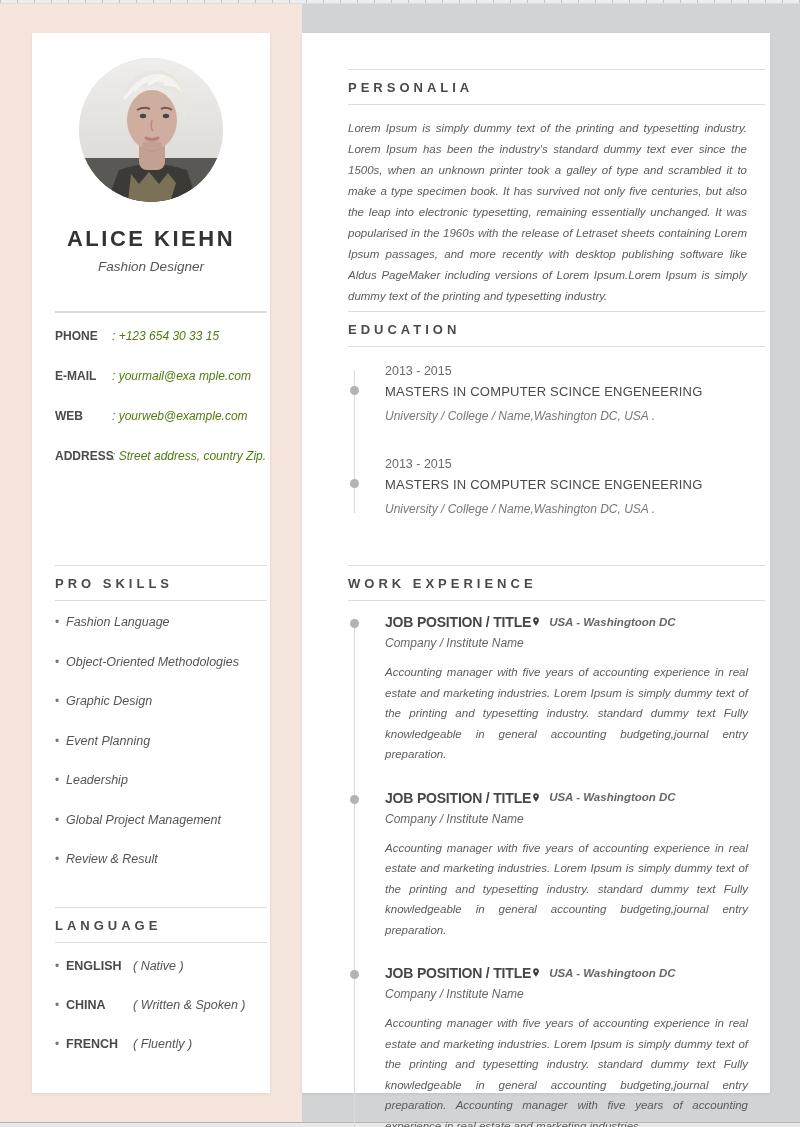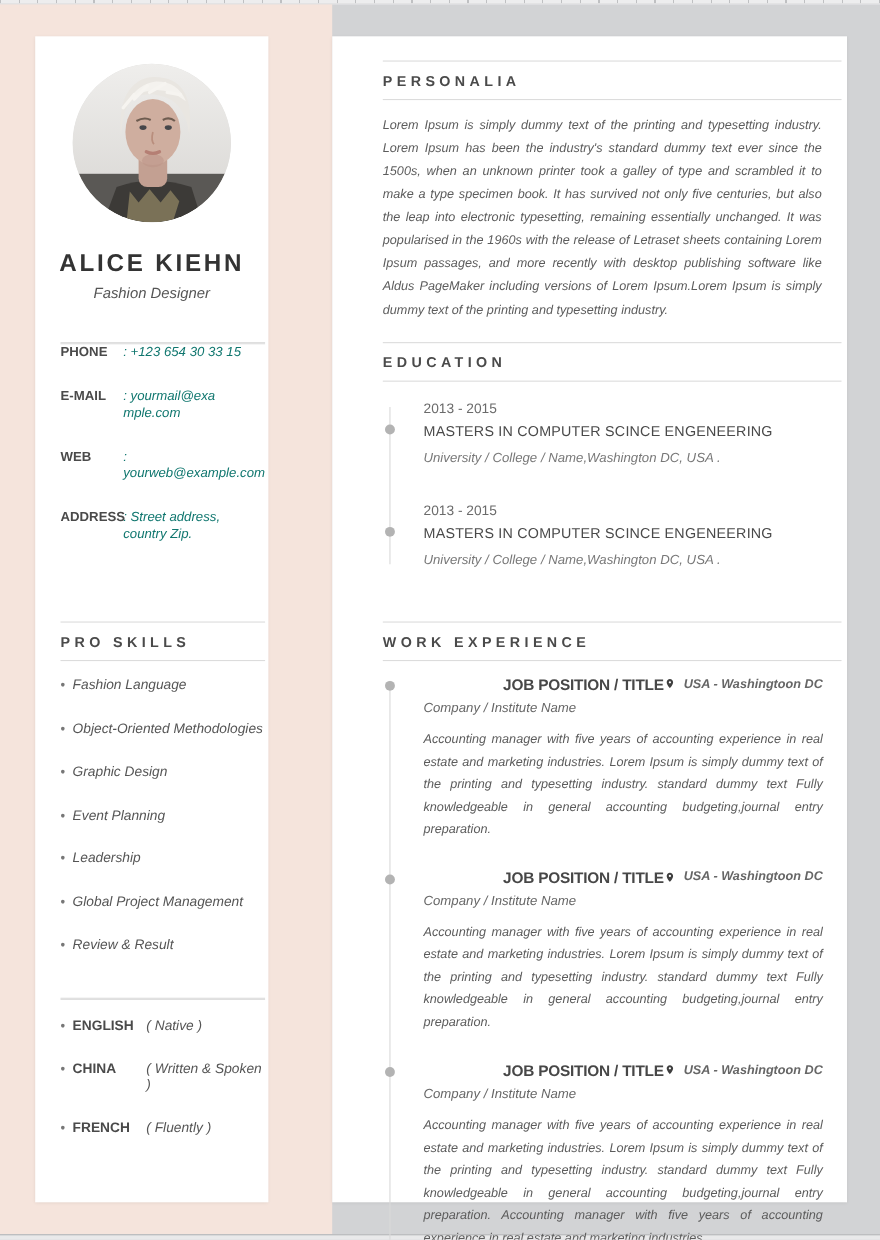--- a/index.html
+++ b/index.html
@@ -16,21 +16,21 @@
     background-image:repeating-linear-gradient(90deg,#bfc0c2 0 1px,transparent 1px 17px);
     border-bottom:1px solid #dfdfe0;
   }
   .bg-accent { position:absolute; left:0; top:4px; width:302px; height:1118px; background:#f5e4dc; }
   .bottom-edge {
     position:absolute; left:0; bottom:0; width:800px; height:5px;
     background:#e9e9ea; border-top:1px solid #b4b5b7;
   }
   
   .card { position:absolute; top:33px; height:1060px; background:#ffffff; }
-  .sidebar-card { left:32px;  width:212px; box-shadow:0 1px 3px rgba(0,0,0,.07); }
+  .sidebar-card { left:32px;  width:238px; box-shadow:0 1px 3px rgba(0,0,0,.07); }
   .main-card    { left:302px; width:468px; box-shadow:0 1px 3px rgba(0,0,0,.07); }
 
   
   .avatar-wrap { width:144px; height:144px; border-radius:50%; overflow:hidden; margin:25px auto 0; background:#e2e1df; }
   .person-name {
     margin-top:24px; text-align:center;
     font-size:22px; font-weight:bold; letter-spacing:2.5px; color:#333333; white-space:nowrap;
   }
   .person-title { margin-top:7px; text-align:center; font-style:italic; font-size:13.5px; color:#555555; }
 
@@ -38,37 +38,37 @@
   #contact-section  { top:278px; }
   #skills-section   { top:532px; }
   #language-section { top:874px; }
 
   .rule { height:1px; background:#dcdcdc; }
   .section-heading {
     padding:10px 0 9px; font-size:13px; font-weight:bold;
     letter-spacing:4px; color:#4a4a4a; white-space:nowrap;
   }
 
-  .contact-rows { }
+  .contact-rows { margin-top:16px; }
   .contact-row { display:flex; margin-bottom:25px; font-size:12px; line-height:15px; }
   .contact-label { width:57px; flex:0 0 57px; font-weight:bold; color:#4a4a4a; }
-  .contact-value { font-style:italic; color:#0f766e; }
+  .contact-value { font-style:italic; color:#4d7c0f; }
 
   .skill-list { margin-top:14px; }
   .skill-item { display:flex; margin-bottom:24.5px; font-size:12.5px; font-style:italic; color:#555555; line-height:15px; }
   .bullet { width:11px; flex:0 0 11px; color:#777777; font-style:normal; font-size:12px; }
 
   .lang-list { margin-top:16px; }
   .lang-row { display:flex; margin-bottom:24px; font-size:12.5px; line-height:15px; }
   .lang-name { width:67px; flex:0 0 67px; font-weight:bold; color:#4a4a4a; }
   .lang-level { font-style:italic; color:#555555; }
 
   
   .main-section { position:absolute; left:46px; right:5px; }
-  #personalia-section { top:22px; }
+  #personalia-section { top:36px; }
   #education-section  { top:278px; }
   #work-section       { top:532px; }
 
   .body-par {
     margin:13px 18px 0 0; font-size:11.5px; font-style:italic; color:#5c5c5c;
     text-align:justify; line-height:21px;
   }
 
   .timeline { position:relative; margin-top:17px; padding-left:37px; }
   .timeline-line { position:absolute; left:6px; top:6px; bottom:4px; width:1px; background:#dadada; }
@@ -76,21 +76,21 @@
 
   .edu-entry { position:relative; margin-bottom:33px; }
   .edu-entry .timeline-dot { left:-35px; top:22px; }
   .edu-dates  { font-size:12.5px; color:#6b6b6b; line-height:15px; }
   .edu-degree { margin-top:4px; font-size:13px; font-weight:normal; color:#4a4a4a; letter-spacing:.2px; line-height:17px; white-space:nowrap; }
   .edu-school { margin-top:8px; font-size:12px; font-style:italic; color:#787878; line-height:16px; }
 
   .jobs { margin-top:12px; }
   .job { position:relative; margin-bottom:24px; }
   .job .timeline-dot { left:-35px; top:6px; }
-  .job-head { display:flex; justify-content:flex-end; align-items:flex-start; }
+  .job-head { display:flex; justify-content:flex-start; align-items:flex-start; }
   .job-title { font-size:14px; font-weight:bold; color:#474747; letter-spacing:-.2px; line-height:18px; white-space:nowrap; }
   .job-loc { display:flex; align-items:center; margin-right:17px; margin-top:2px;font-weight:bold; }
   .job-loc svg { width:10px; height:13px; margin-right:8px; flex:0 0 10px; }
   .job-loc-text { font-size:11.5px; font-style:italic; color:#666666; white-space:nowrap; }
   .job-company { margin-top:4px; font-size:12px; font-style:italic; color:#666666; line-height:16px; }
   .job-desc {
     margin:11px 17px 0 0; font-size:11.5px; font-style:italic; color:#5c5c5c;
     text-align:justify; line-height:20.5px;
   }
 </style>
@@ -192,20 +192,21 @@
         </div>
       <div class="skill-item">
           <span class="bullet">•</span>
           <span>Review &amp; Result</span>
         </div>
     </div>
   </div>
 
   <div class="side-section" id="language-section">
     <div class="rule"></div>
+    <div class="section-heading">LANGUAGE</div>
     <div class="rule"></div>
     <div class="lang-list">
       <div class="lang-row">
         <span class="bullet">•</span>
         <span class="lang-name">ENGLISH</span>
         <span class="lang-level">( Native )</span>
       </div>
       <div class="lang-row">
         <span class="bullet">•</span>
         <span class="lang-name">CHINA</span>

